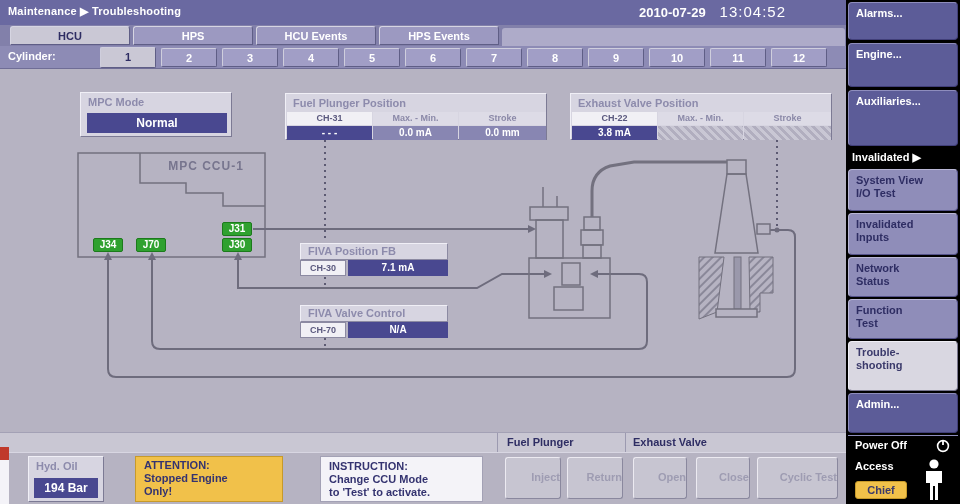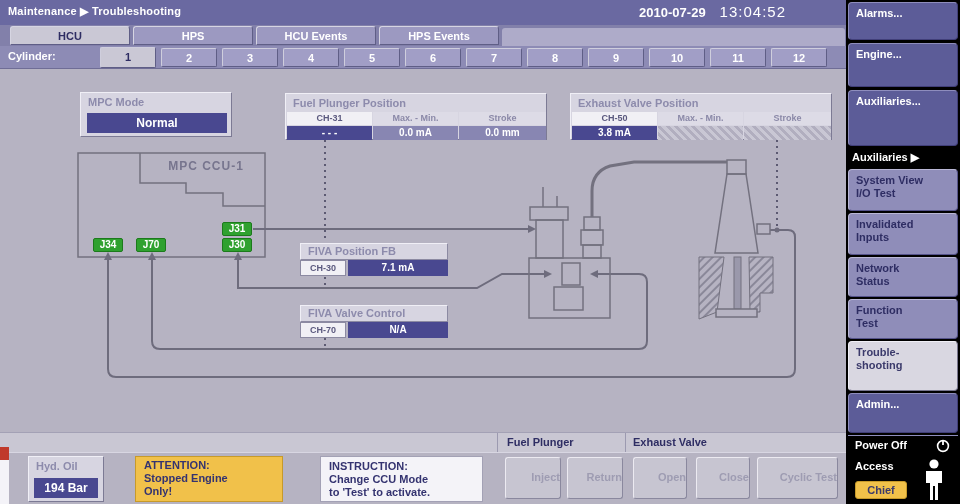--- a/index.html
+++ b/index.html
@@ -188,21 +188,21 @@
       <div class="cellhdr hdr-lt" style="left:87px;top:18px;width:85px;height:13px;line-height:13px">Max. - Min.</div>
       <div class="cellhdr hdr-lt" style="left:173px;top:18px;width:87px;height:13px;line-height:13px">Stroke</div>
       <div class="val-nv" style="left:1px;top:32px;width:85px;height:14px;line-height:14px">- - -</div>
       <div class="val-md" style="left:87px;top:32px;width:85px;height:14px;line-height:14px">0.0 mA</div>
       <div class="val-md" style="left:173px;top:32px;width:87px;height:14px;line-height:14px">0.0 mm</div>
     </div>
 
     
     <div class="panel" style="left:570px;top:24px;width:262px;height:47px">
       <div class="ptitle">Exhaust Valve Position</div>
-      <div class="cellhdr hdr-ch" style="left:1px;top:18px;width:85px;height:13px;line-height:13px">CH-50</div>
+      <div class="cellhdr hdr-ch" style="left:1px;top:18px;width:85px;height:13px;line-height:13px">CH-22</div>
       <div class="cellhdr hdr-lt" style="left:87px;top:18px;width:85px;height:13px;line-height:13px">Max. - Min.</div>
       <div class="cellhdr hdr-lt" style="left:173px;top:18px;width:87px;height:13px;line-height:13px">Stroke</div>
       <div class="val-nv" style="left:1px;top:32px;width:85px;height:14px;line-height:14px">3.8 mA</div>
       <div class="hatch" style="left:87px;top:32px;width:85px;height:14px"></div>
       <div class="hatch" style="left:173px;top:32px;width:87px;height:14px"></div>
     </div>
 
     
     <div class="ccu-title">MPC  CCU-1</div>
     <div class="jbadge" style="left:93px;top:169px">J34</div>
@@ -257,21 +257,21 @@
   </div>
 
   <div class="edge">
       <div class="red"></div>
     </div>
 
   <div class="sidebar">
     <div class="sbtn sb-dark" style="top:2px;height:38px">Alarms...</div>
     <div class="sbtn sb-dark" style="top:43px;height:44px">Engine...</div>
     <div class="sbtn sb-dark" style="top:90px;height:56px">Auxiliaries...</div>
-    <div class="sb-hdr" style="top:151px">Auxiliaries ▶</div>
+    <div class="sb-hdr" style="top:151px">Invalidated ▶</div>
     <div class="sbtn sb-mid ml" style="top:169px;height:42px">System View
 I/O Test</div>
     <div class="sbtn sb-mid ml" style="top:213px;height:42px">Invalidated
 Inputs</div>
     <div class="sbtn sb-mid ml" style="top:257px;height:40px">Network
 Status</div>
     <div class="sbtn sb-mid ml" style="top:299px;height:40px">Function
 Test</div>
     <div class="sbtn sb-lite ml" style="top:341px;height:50px">Trouble-
 shooting</div>

